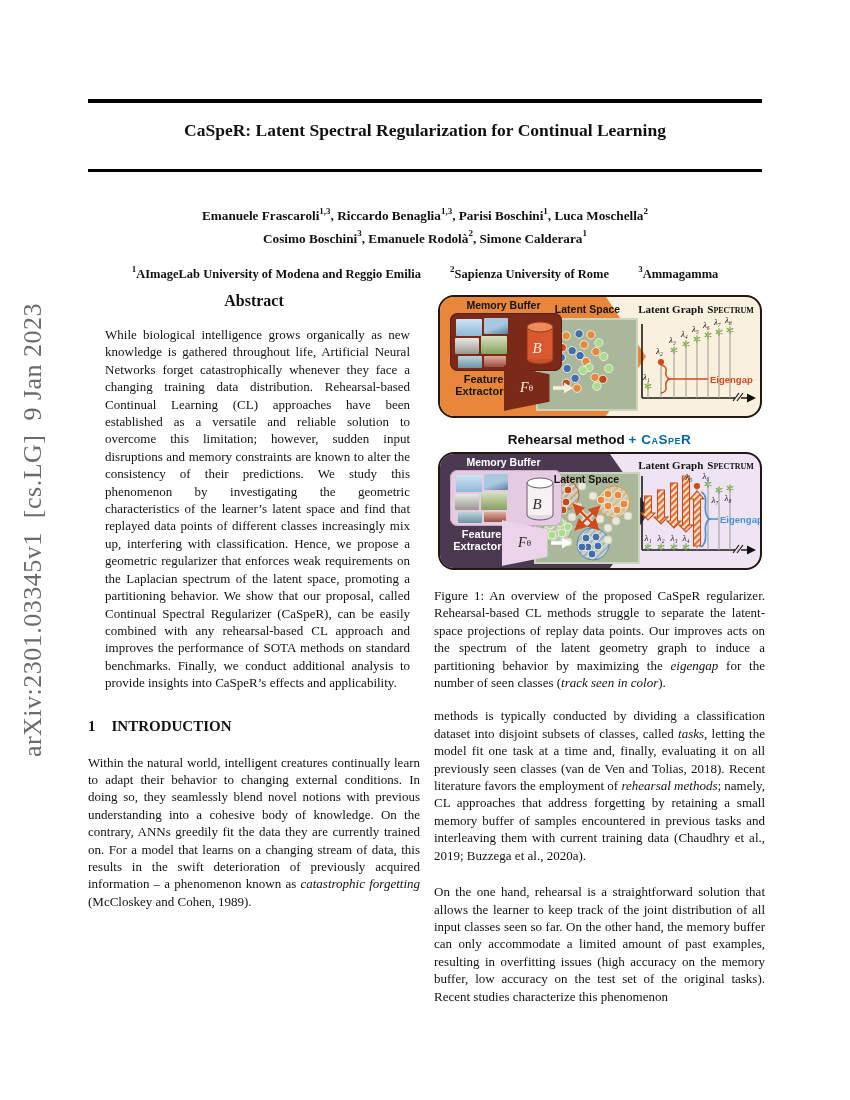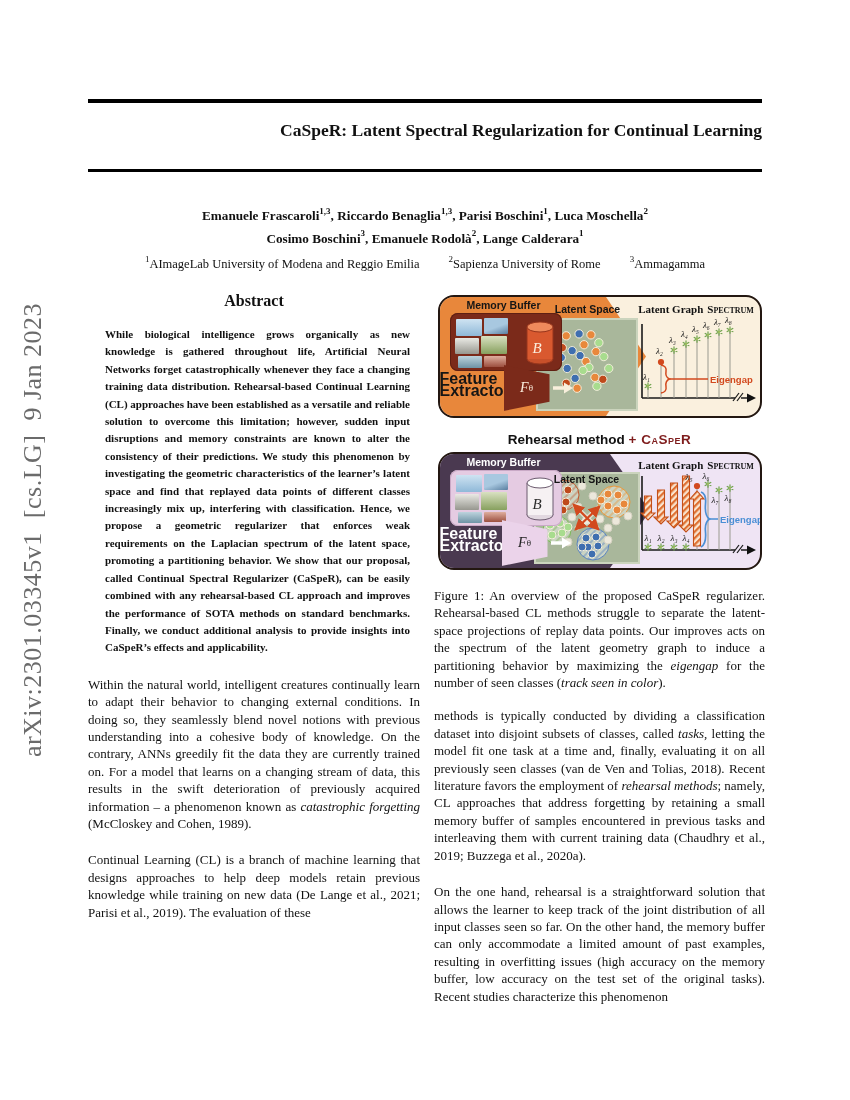--- a/index.html
+++ b/index.html
@@ -8,42 +8,42 @@
 
   
   .arxiv{position:absolute;left:-212px;top:510px;width:500px;height:40px;
     transform:rotate(-90deg);text-align:center;font-size:26px;color:#6b6b6b;
     white-space:pre;letter-spacing:0.5px;}
 
   .rule{position:absolute;left:88px;width:674px;background:#000;}
   .rule-thick{top:99px;height:4px;}
   .rule-thin{top:169px;height:2.5px;}
 
-  .paper-title{position:absolute;left:88px;top:120px;width:674px;text-align:right;
+  .paper-title{position:absolute;left:88px;top:120px;width:674px;text-align:center;
     font-size:17.5px;font-weight:bold;}
 
   .authors{position:absolute;left:88px;top:203px;width:674px;text-align:center;}
   .authors-line{font-size:13.2px;font-weight:bold;line-height:18px;}
   .authors sup,.affils sup{font-size:9px;position:relative;top:-1px;}
-  .affils{margin-top:7px;font-size:12.5px;font-weight:normal;}
+  .affils{margin-top:17px;font-size:12.5px;font-weight:bold;}
   .affil{margin:0 13px;}
 
   .col-left{position:absolute;left:88px;top:292px;width:332px;}
   .col-right{position:absolute;left:434px;top:290px;width:331px;}
 
   .abs-head{text-align:center;font-weight:bold;font-size:16px;}
   .abs-text{margin:16px 18px 0 17px;width:305px;text-align:justify;
-    font-size:11px;line-height:17.4px;font-weight:bold;}
+    font-size:13px;line-height:17.4px;}
   .sec-head{margin-top:26px;font-size:15px;font-weight:bold;}
   .sec-head .num{margin-right:16px;}
   .para{margin-top:19px;text-align:justify;font-size:13px;line-height:17.4px;}
 
   .fig-title{text-align:center;font-family:"Liberation Sans",sans-serif;
     font-weight:bold;font-size:13.5px;}
-  .fig-title .accent{color:#7f1d1d;font-variant:small-caps;letter-spacing:0.5px;}
+  .fig-title .accent{color:#0369a1;font-variant:small-caps;letter-spacing:0.5px;}
   .fig-title.second{margin-top:14px;}
   .caption{margin-top:17px;text-align:justify;font-size:13px;line-height:17.4px;}
 
   .panel{position:relative;width:320px;margin:5px auto 0;border:2.5px solid #231711;
     border-radius:16px;overflow:hidden;}
   .panel1{height:119px;background:#FAF0DE;}
   .panel2{height:114px;background:#EFE4F4;}
   .chev{position:absolute;left:0;top:0;}
 
   .figlabel{position:absolute;z-index:3;font-family:"Liberation Sans",sans-serif;
@@ -55,21 +55,21 @@
   .bufferbox.pink{background:#E5CBE2;box-shadow:0 0 0 1px #c9a9c6 inset;}
   .thumb{position:absolute;border-radius:1px;}
   .t1{background:linear-gradient(#cfe3f2,#8fb9d8);}
   .t2{background:linear-gradient(160deg,#a8c8e0 55%,#5a7fa0);}
   .t3{background:linear-gradient(#e9e9e4,#97978f);}
   .t4{background:linear-gradient(#d9e1c1,#87a05e);}
   .t5{background:linear-gradient(#bdd3dd,#6e93a5);}
   .t6{background:linear-gradient(#dfae9e,#9c4f3f);}
 
   .fe-label{position:absolute;z-index:2;font-family:"Liberation Sans",sans-serif;
-    font-size:16px;font-weight:600;line-height:12px;text-align:left;color:#151515;}
+    font-size:11px;font-weight:600;line-height:12px;text-align:right;color:#151515;}
   .fe-label.white{color:#fff;}
   .trap{position:absolute;z-index:2;display:flex;align-items:center;justify-content:center;
     clip-path:polygon(0% 0%,100% 20%,100% 80%,0% 100%);font-size:14px;}
   .trap.dark{background:#7B2A1A;color:#FBEFDF;}
   .trap.pink{background:#EBD3EA;color:#222;}
   .trap sub{font-size:9px;}
   .fe-arrow{position:absolute;z-index:2;}
 
   .latentbox{position:absolute;z-index:1;background:#A9B79B;border:2px solid #CBD4BD;
     box-sizing:border-box;}
@@ -136,36 +136,38 @@
   <div class="authors">
     <div class="authors-line">
       <span><span>Emanuele Frascaroli</span><sup>1,3</sup><span>,</span></span>
       <span><span>Riccardo Benaglia</span><sup>1,3</sup><span>,</span></span>
       <span><span>Parisi Boschini</span><sup>1</sup><span>,</span></span>
       <span><span>Luca Moschella</span><sup>2</sup><span></span></span>
     </div>
     <div class="authors-line">
       <span><span>Cosimo Boschini</span><sup>3</sup><span>,</span></span>
       <span><span>Emanuele Rodolà</span><sup>2</sup><span>,</span></span>
-      <span><span>Lange Calderara</span><sup>1</sup><span></span></span>
+      <span><span>Simone Calderara</span><sup>1</sup><span></span></span>
     </div>
     <div class="affils">
       <span class="affil"><sup>1</sup><span>AImageLab University of Modena and Reggio Emilia</span></span>
       <span class="affil"><sup>2</sup><span>Sapienza University of Rome</span></span>
       <span class="affil"><sup>3</sup><span>Ammagamma</span></span>
     </div>
   </div>
 
   <div class="col-left">
     <div class="abs-head">Abstract</div>
     <div class="abs-text">While biological intelligence grows organically as new knowledge is gathered throughout life, Artificial Neural Networks forget catastrophically whenever they face a changing training data distribution. Rehearsal-based Continual Learning (CL) approaches have been established as a versatile and reliable solution to overcome this limitation; however, sudden input disruptions and memory constraints are known to alter the consistency of their predictions. We study this phenomenon by investigating the geometric characteristics of the learner’s latent space and find that replayed data points of different classes increasingly mix up, interfering with classification. Hence, we propose a geometric regularizer that enforces weak requirements on the Laplacian spectrum of the latent space, promoting a partitioning behavior. We show that our proposal, called Continual Spectral Regularizer (CaSpeR), can be easily combined with any rehearsal-based CL approach and improves the performance of SOTA methods on standard benchmarks. Finally, we conduct additional analysis to provide insights into CaSpeR’s effects and applicability.</div>
+    <div class="sec-head">
+      <span class="num">1</span><span>INTRODUCTION</span>
+    </div>
     <div class="para">
       <span>Within the natural world, intelligent creatures continually learn to adapt their behavior to changing external conditions. In doing so, they seamlessly blend novel notions with previous understanding into a cohesive body of knowledge. On the contrary, ANNs greedily fit the data they are currently trained on. For a model that learns on a changing stream of data, this results in the swift deterioration of previously acquired information – a phenomenon known as </span><i>catastrophic forgetting</i><span> (McCloskey and Cohen, 1989).</span>
     </div>
-    <div class="para">Continual Learning (CL) is a branch of machine learning that designs approaches to help deep models retain previous knowledge while training on new data (De Lange et al., 2021; Parisi et al., 2019). The evaluation of these</div>
   </div>
 
   <div class="col-right">
 
 
     <div class="panel panel1">
       <svg class="chev" width="320" height="119" viewBox="0 0 320 119">
         <polygon points="0,0 166,0 206,59.5 166,119 0,119" fill="#E8873B"></polygon>
       </svg>
       <div class="figlabel" style="left:6px;top:2px;width:116px;">Memory Buffer</div>

